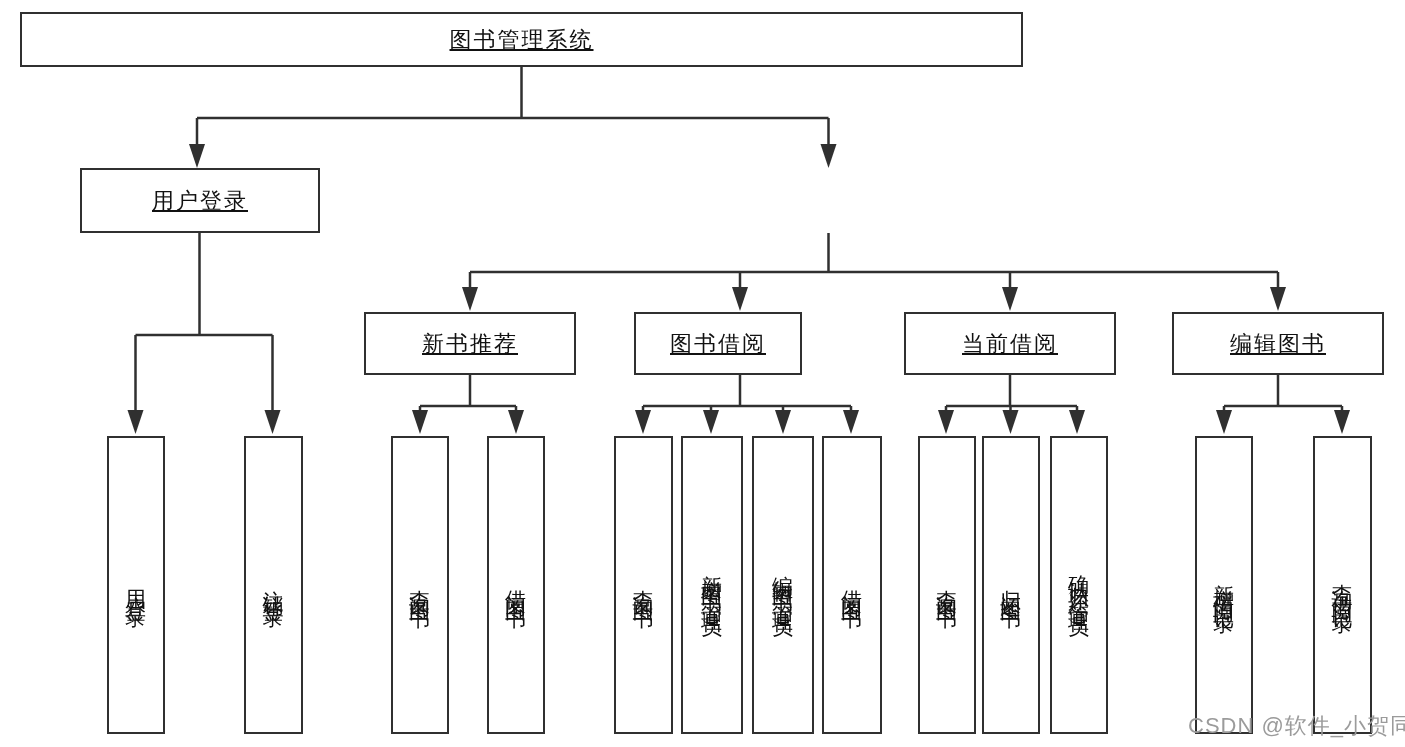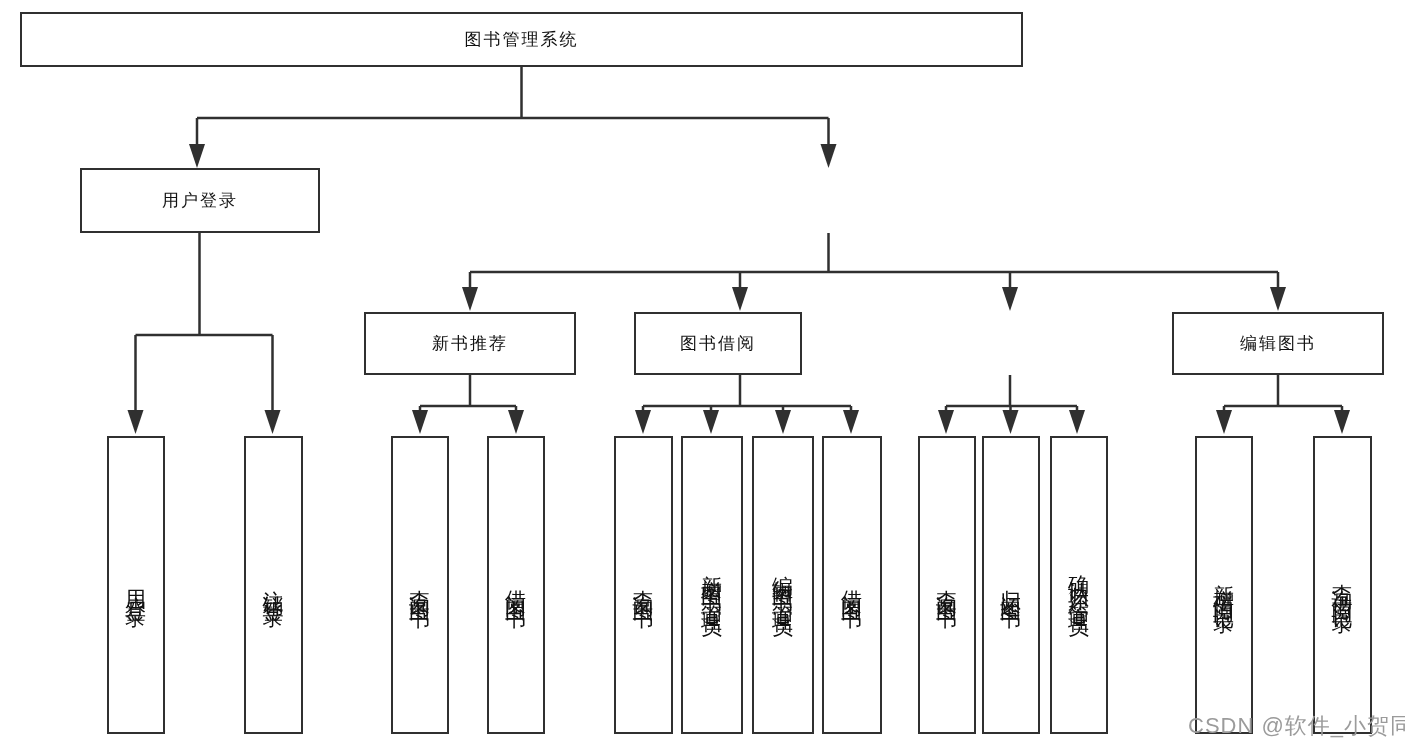--- a/index.html
+++ b/index.html
@@ -20,21 +20,21 @@
   }
   .connectors{position:absolute;left:0;top:0;width:1405px;height:747px;pointer-events:none;}
   .box{
     position:absolute;
     background:var(--box-fill);
     border:2.5px solid var(--box-border);
     box-sizing:border-box;
     display:flex;align-items:center;justify-content:center;
     color:var(--text);
   }
-  .h-label{font-size:17px;letter-spacing:2px;white-space:nowrap;}
+  .h-label{font-size:22px;letter-spacing:2px;white-space:nowrap;text-decoration:underline;}
   .v-text{
     writing-mode:vertical-rl;
     text-orientation:mixed;
     font-size:21px;
     letter-spacing:6px;
     line-height:1;
     color:var(--text);
   }
   .watermark{
     position:absolute;
@@ -105,20 +105,23 @@
   <div class="box" style="left:80px;top:168px;width:240px;height:65px;">
     <span class="h-label">用户登录</span>
   </div>
 
   <div class="box" style="left:364px;top:312px;width:212px;height:63px;">
     <span class="h-label">新书推荐</span>
   </div>
   <div class="box" style="left:634px;top:312px;width:168px;height:63px;">
     <span class="h-label">图书借阅</span>
   </div>
+  <div class="box" style="left:904px;top:312px;width:212px;height:63px;">
+    <span class="h-label">当前借阅</span>
+  </div>
   <div class="box" style="left:1172px;top:312px;width:212px;height:63px;">
     <span class="h-label">编辑图书</span>
   </div>
 
   <div class="box" style="left:107px;top:436px;width:58px;height:298px;">
     <span class="v-text">用户登录</span>
   </div>
   <div class="box" style="left:244px;top:436px;width:59px;height:298px;">
     <span class="v-text">注销登录</span>
   </div>

